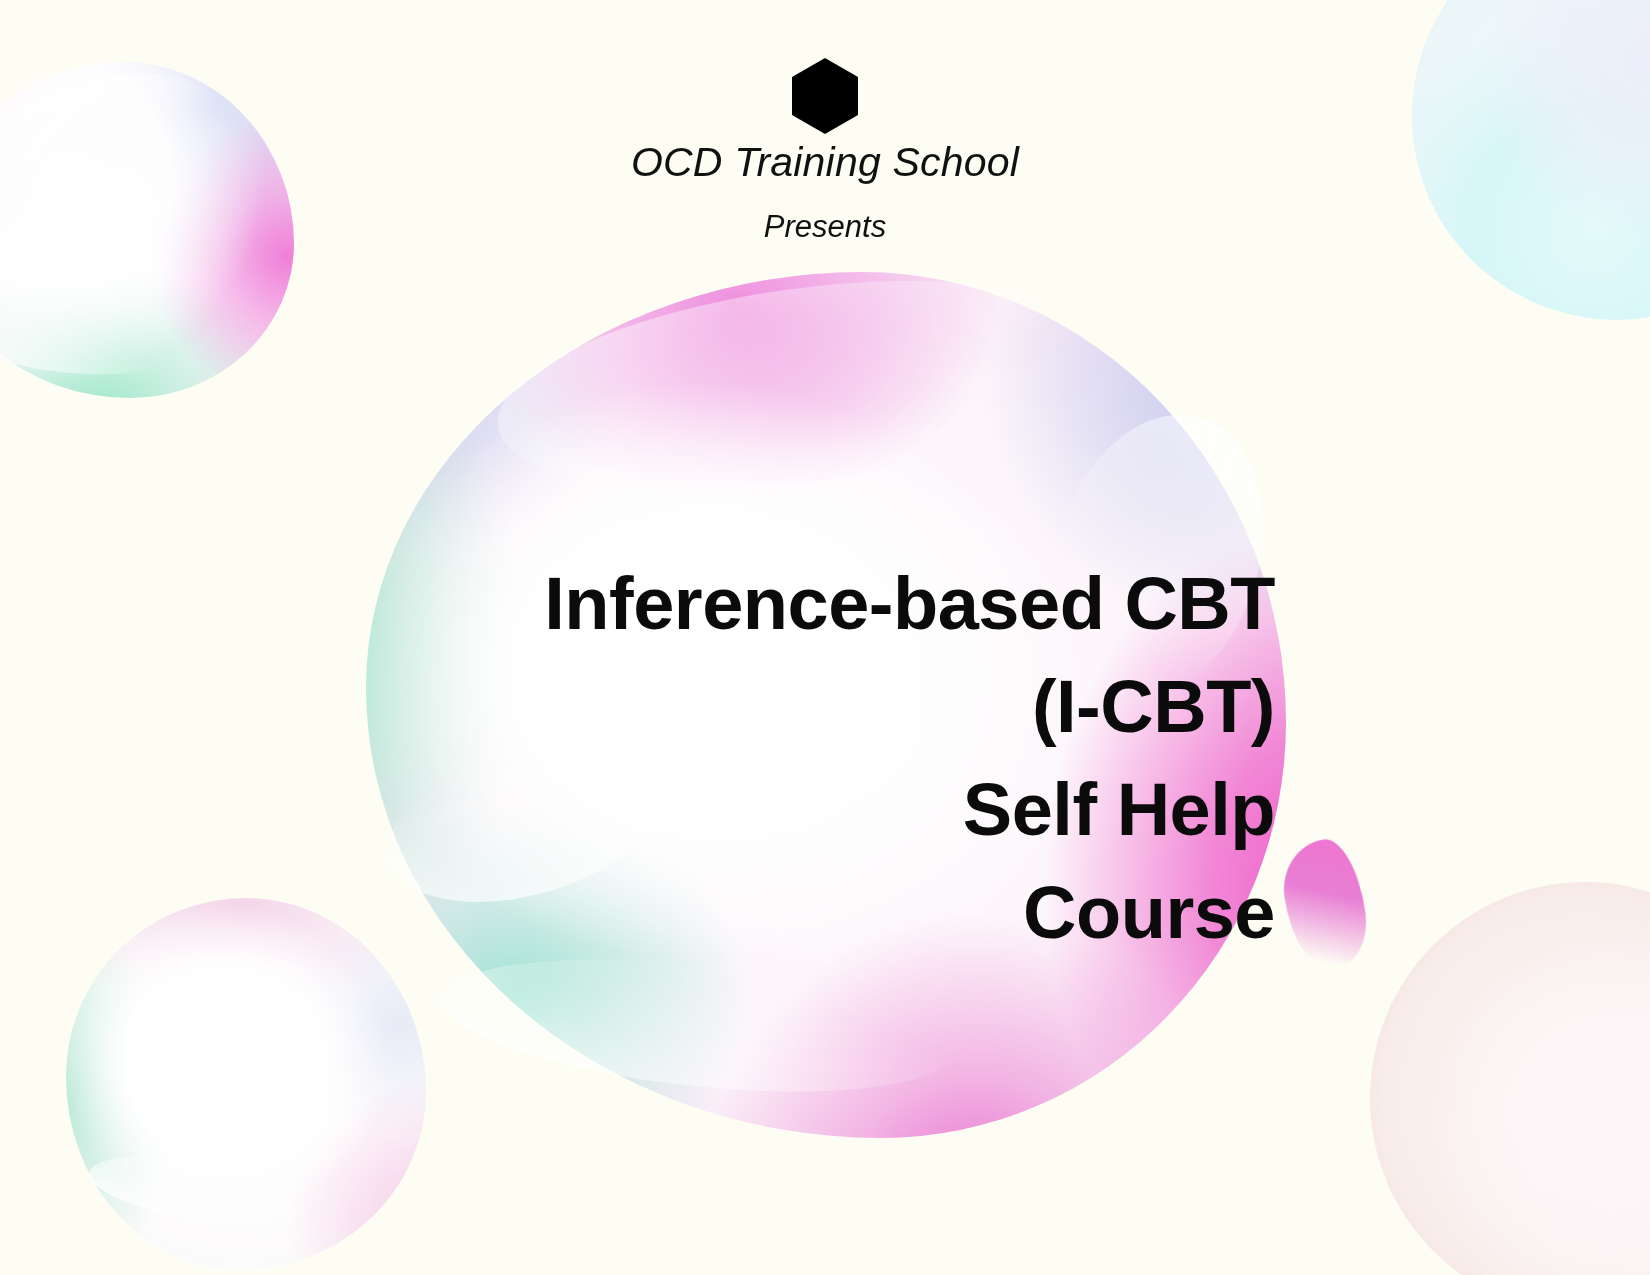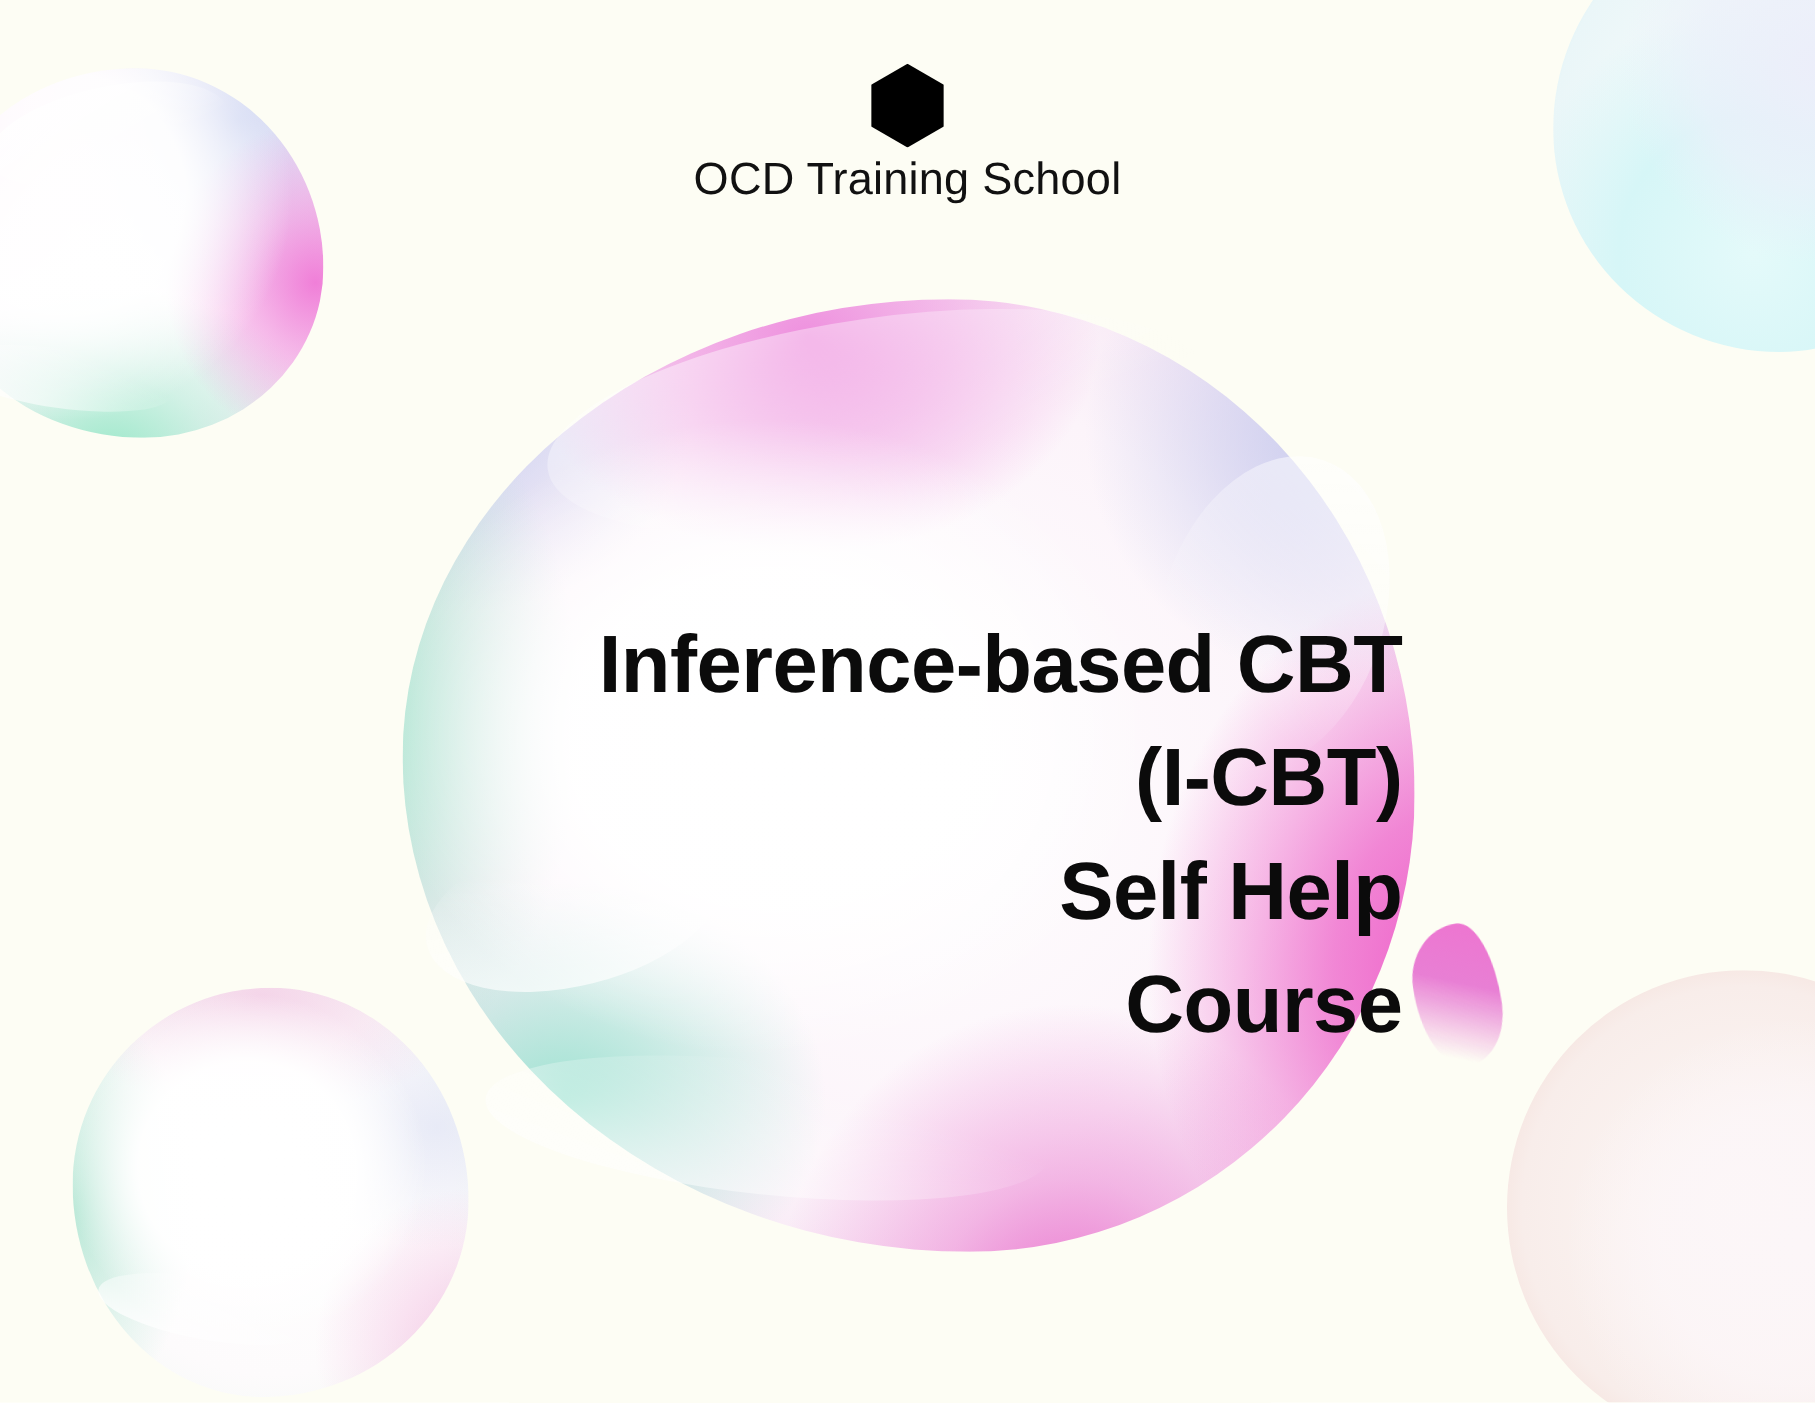--- a/index.html
+++ b/index.html
@@ -199,20 +199,21 @@
     position: absolute;
     inset: 0;
   }
 
   #brand-block {
     position: absolute;
     left: 0;
     right: 0;
     top: 58px;
     text-align: center;
+    font-style: italic;
   }
 
   #hex-logo {
     display: block;
     margin: 0 auto 6px auto;
     width: 66px;
     height: 76px;
   }
 
   #brand-name {
@@ -279,20 +280,21 @@
     </div>
   </div>
 
   <div class="content">
 
     <div id="brand-block">
       <svg id="hex-logo" viewBox="0 0 66 76" xmlns="http://www.w3.org/2000/svg" aria-hidden="true">
         <polygon points="33,0 66,19 66,57 33,76 0,57 0,19" fill="#000000"></polygon>
       </svg>
       <div id="brand-name">OCD Training School</div>
+      <div id="presents">Presents</div>
     </div>
 
     <div id="course-title">Inference-based CBT
 (I-CBT)
 Self Help
 Course</div>
 
   </div>
 </div>
 

